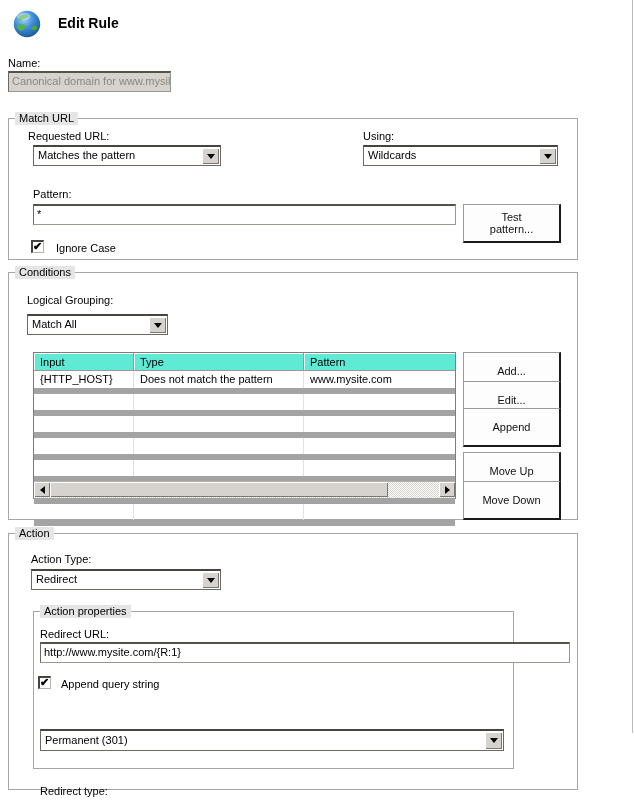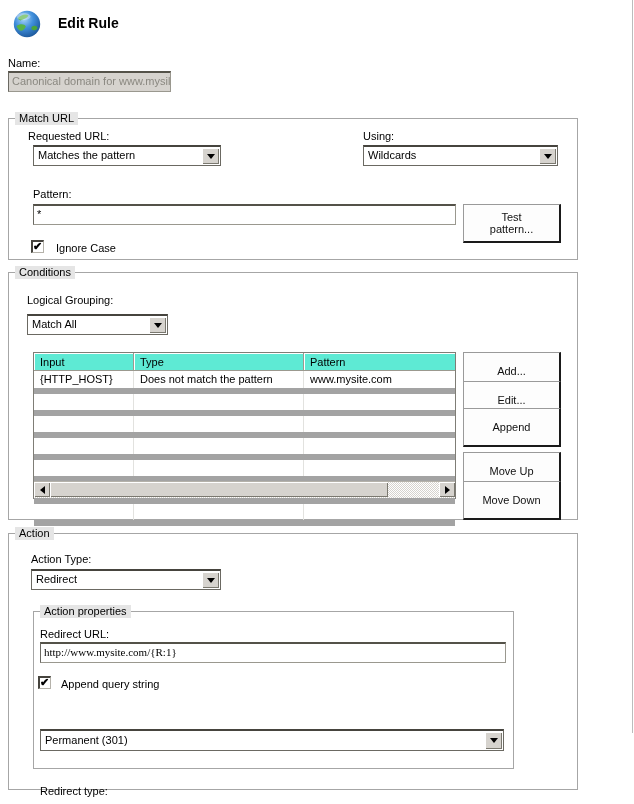--- a/index.html
+++ b/index.html
@@ -185,21 +185,21 @@
     <span class="combo-value">Redirect</span>
     <span class="combo-btn">
         <span class="tri-d"></span>
       </span>
   </div>
 
   <div class="group" style="left:33px;top:611px;width:479px;height:156px;">
     <span class="legend">Action properties</span>
   </div>
   <div class="lbl" style="left:40px;top:628px;">Redirect URL:</div>
-  <div class="textbox" style="left:40px;top:642px;width:466px;height:21px;font-family:Liberation Serif, serif;">http://www.mysite.com/{R:1}</div>
+  <div class="textbox" style="left:40px;top:642px;width:530px;height:21px;">http://www.mysite.com/{R:1}</div>
   <span class="checkbox checked" style="left:38px;top:676px;"></span>
   <div class="lbl" style="left:61px;top:678px;">Append query string</div>
   <div class="lbl" style="left:40px;top:737px;margin-top:48px;">Redirect type:</div>
   <div class="combo" style="left:40px;top:729px;width:464px;height:22px;padding-left:45px;">
     <span class="combo-value" style="top:3px;">Permanent (301)</span>
     <span class="combo-btn">
         <span class="tri-d"></span>
       </span>
   </div>
 

